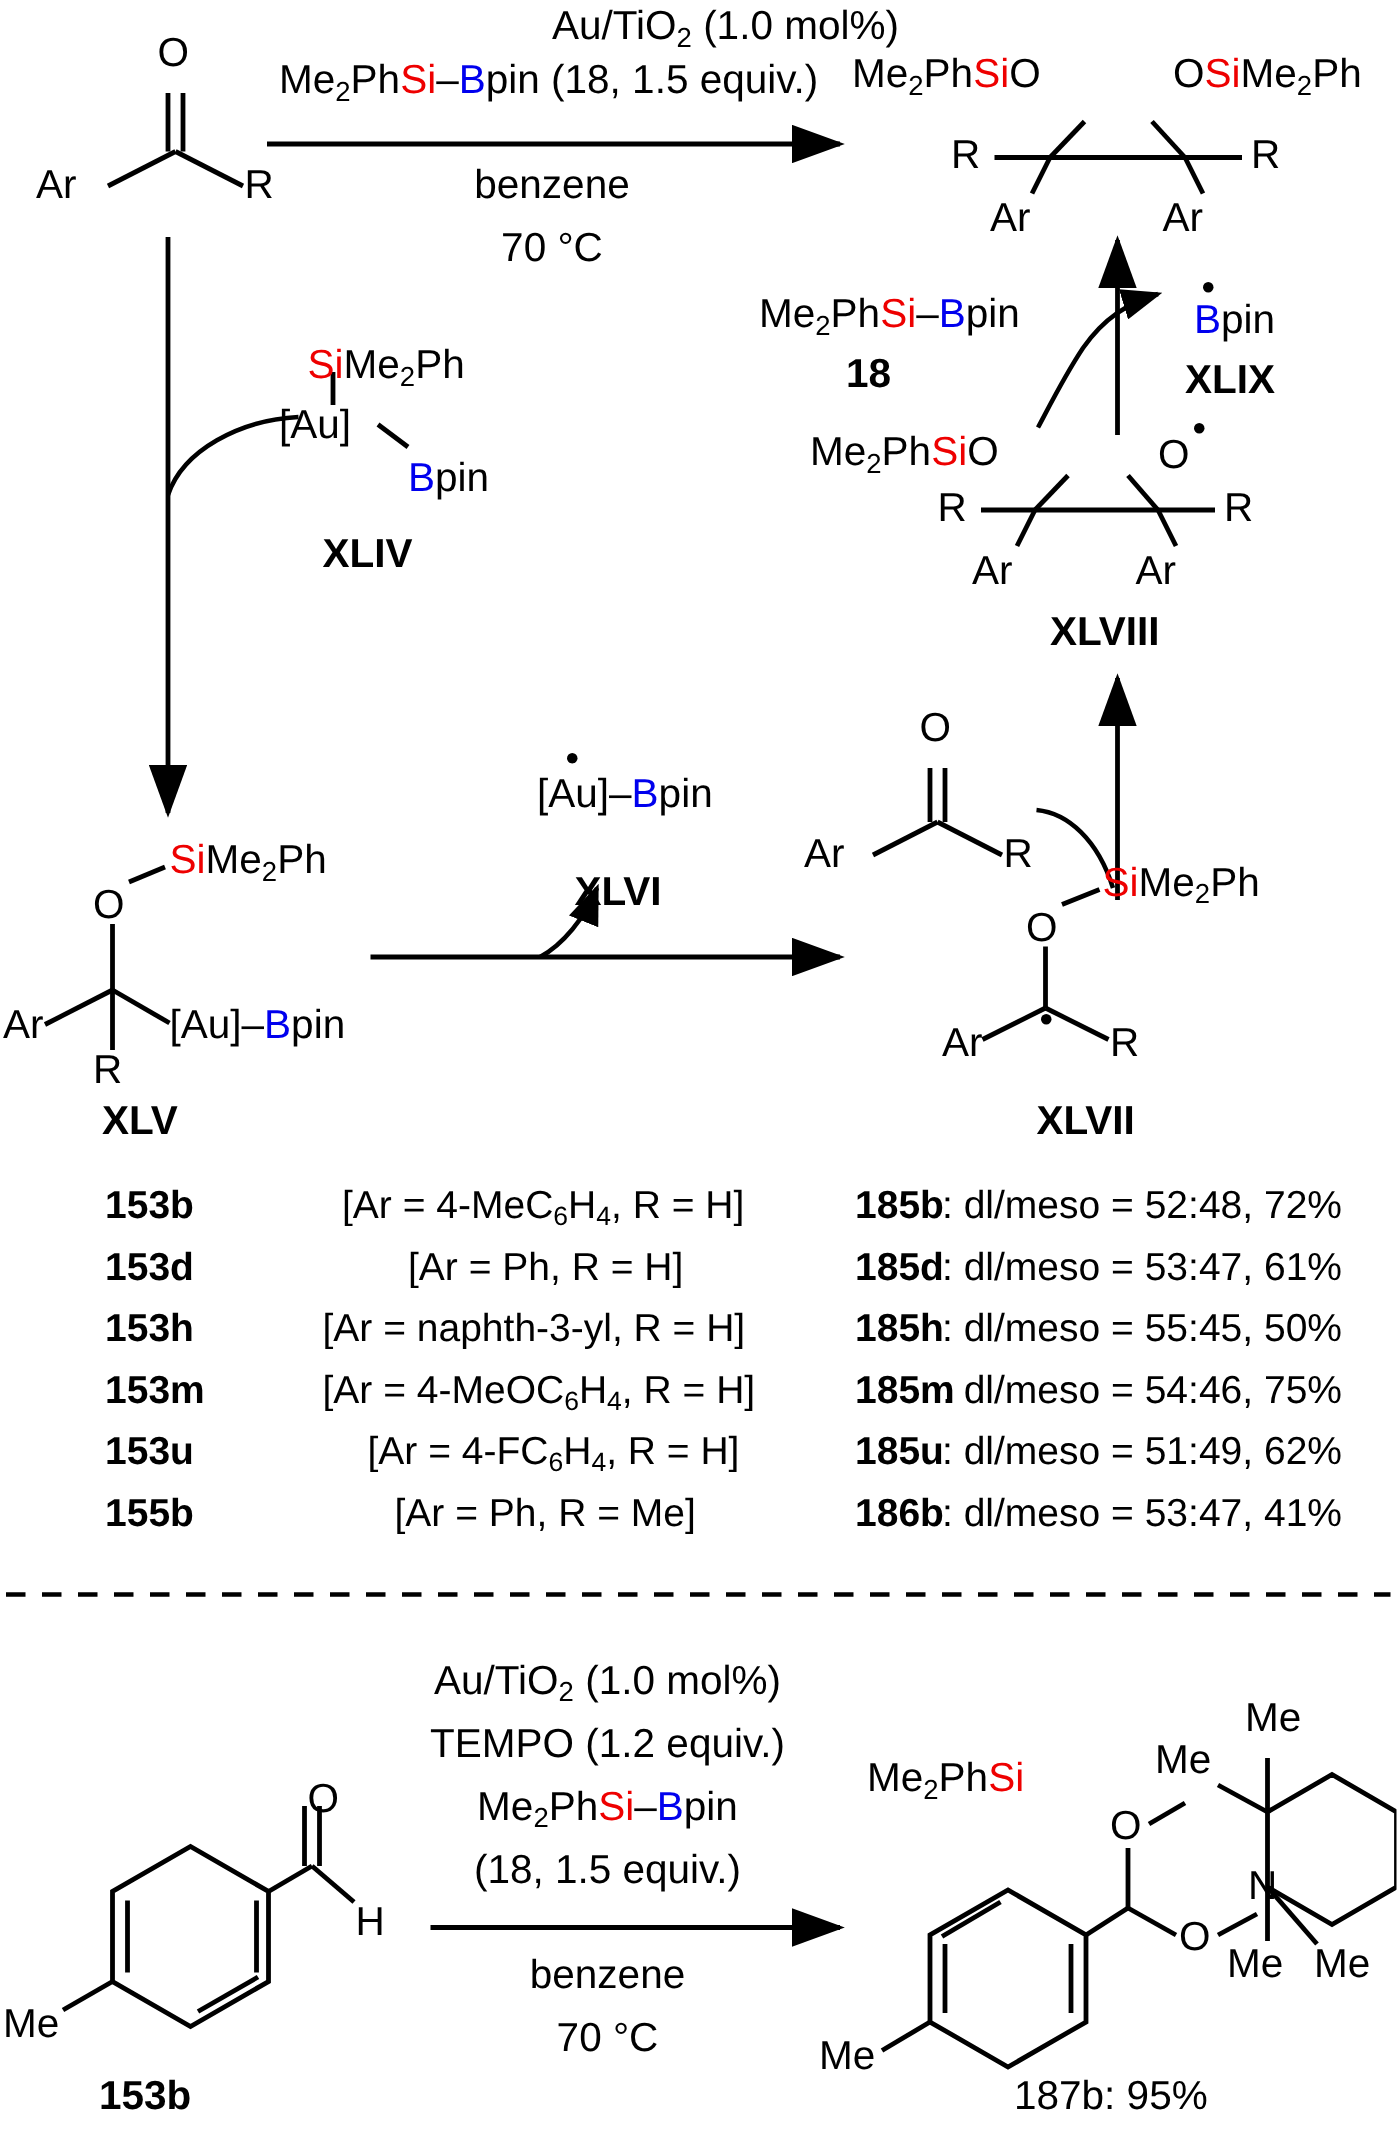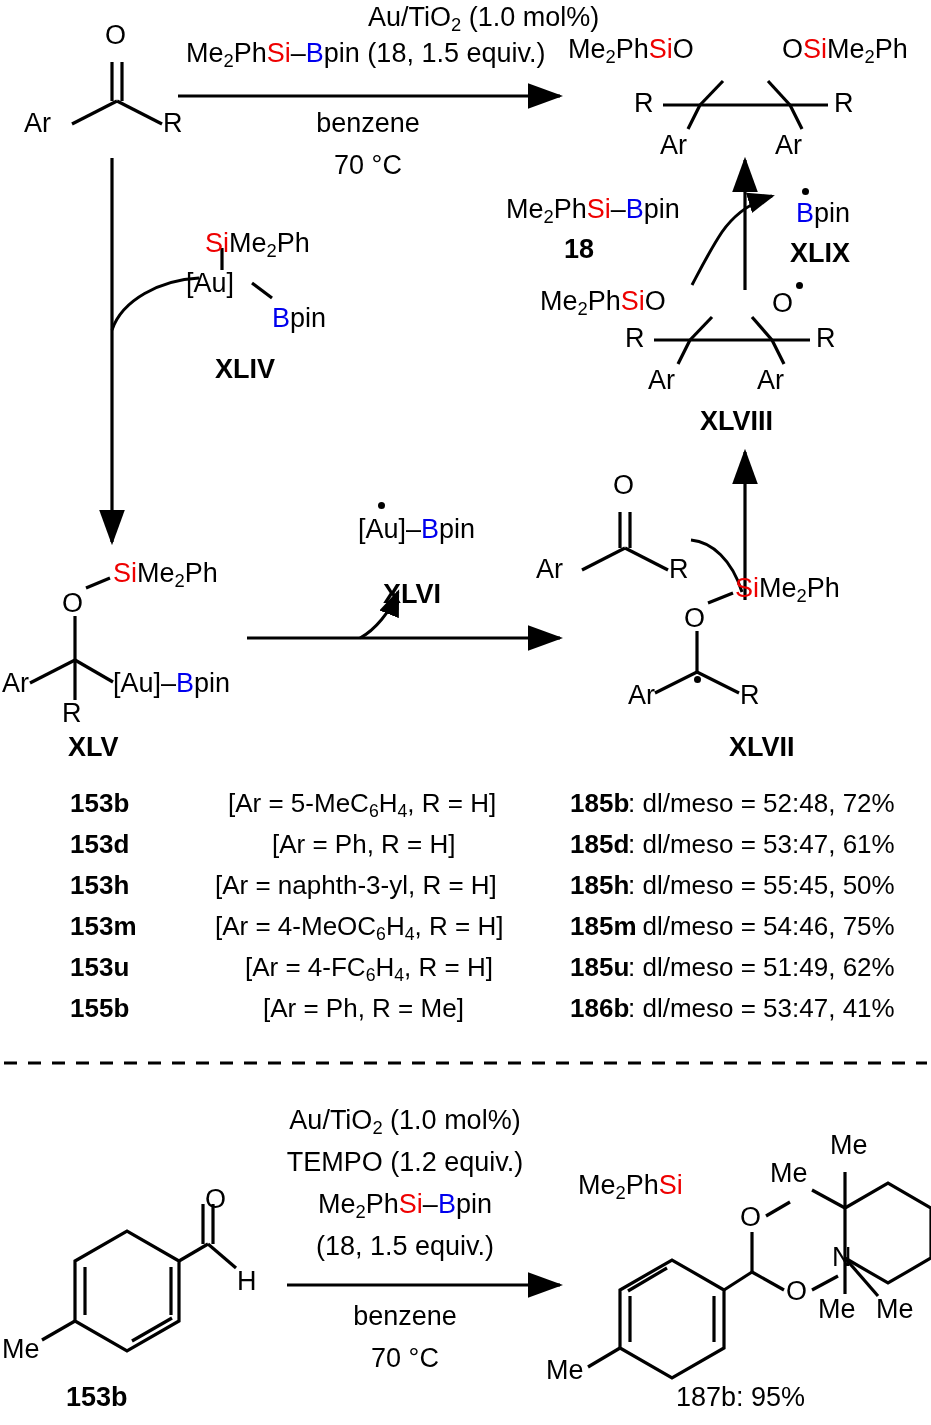--- a/index.html
+++ b/index.html
@@ -229,27 +229,27 @@
 <div class="txt" style="left:2px; top:670px;">Ar</div>
 <div class="txt" style="left:62px; top:700px;">R</div>
 <div class="txt" style="left:113px; top:670px;"><span>[Au]</span><span>–</span><span class="bo">B</span><span>pin</span></div>
 <div class="txt bold" style="left:68px; top:734px;">XLV</div>
 
 <div class="txt" style="left:735px; top:575px;"><span class="si">Si</span><span>Me</span><sub>2</sub><span>Ph</span></div>
 <div class="txt" style="left:684px; top:605px;">O</div>
 <div class="dot" style="left:694px; top:676px;"></div>
 <div class="txt" style="left:628px; top:682px;">Ar</div>
 <div class="txt" style="left:740px; top:682px;">R</div>
-<div class="txt bold" style="left:729px; top:734px;">XLVII</div>
+<div class="txt bold" style="left:691px; top:734px;">XLVII</div>
 
 <div class="abs" style="left:0px; top:790px; width:931px;">
 
   <div class="abs" style="left:0;top:0;width:931px;height:41px;">
     <div class="txt bold listtxt" style="left:70px; top:0;">153b</div>
-    <div class="txt listtxt" style="left:228px; top:0;"><span>[Ar = 5-MeC</span><sub>6</sub><span>H</span><sub>4</sub><span>, R = H]</span></div>
+    <div class="txt listtxt" style="left:228px; top:0;"><span>[Ar = 4-MeC</span><sub>6</sub><span>H</span><sub>4</sub><span>, R = H]</span></div>
     <div class="txt bold listtxt" style="left:570px; top:0;">185b</div>
     <div class="txt listtxt" style="left:628px; top:0;">: dl/meso = 52:48, 72%</div>
   </div>
 
   <div class="abs" style="left:0;top:41px;width:931px;height:41px;">
     <div class="txt bold listtxt" style="left:70px; top:0;">153d</div>
     <div class="txt listtxt" style="left:272px; top:0;">[Ar = Ph, R = H]</div>
     <div class="txt bold listtxt" style="left:570px; top:0;">185d</div>
     <div class="txt listtxt" style="left:628px; top:0;">: dl/meso = 53:47, 61%</div>
   </div>

